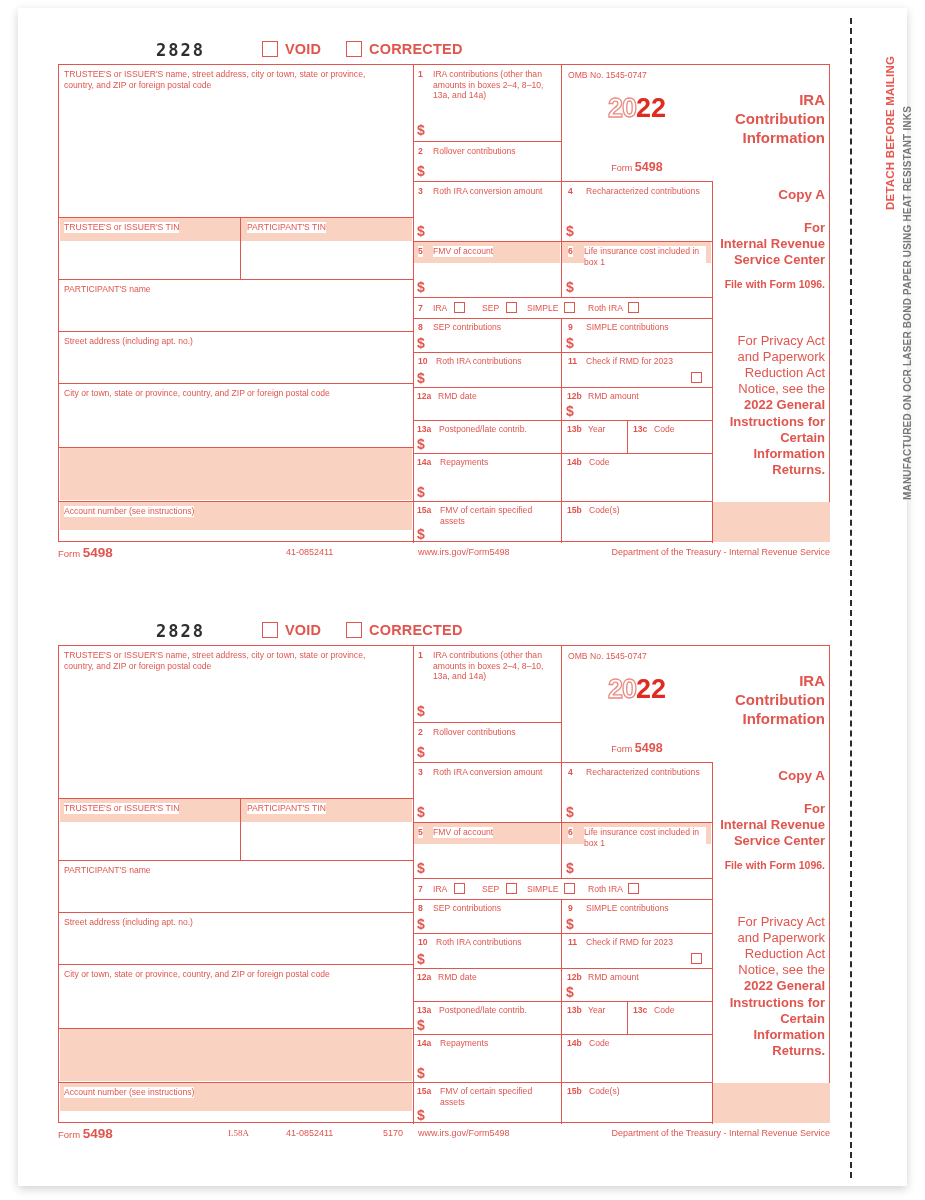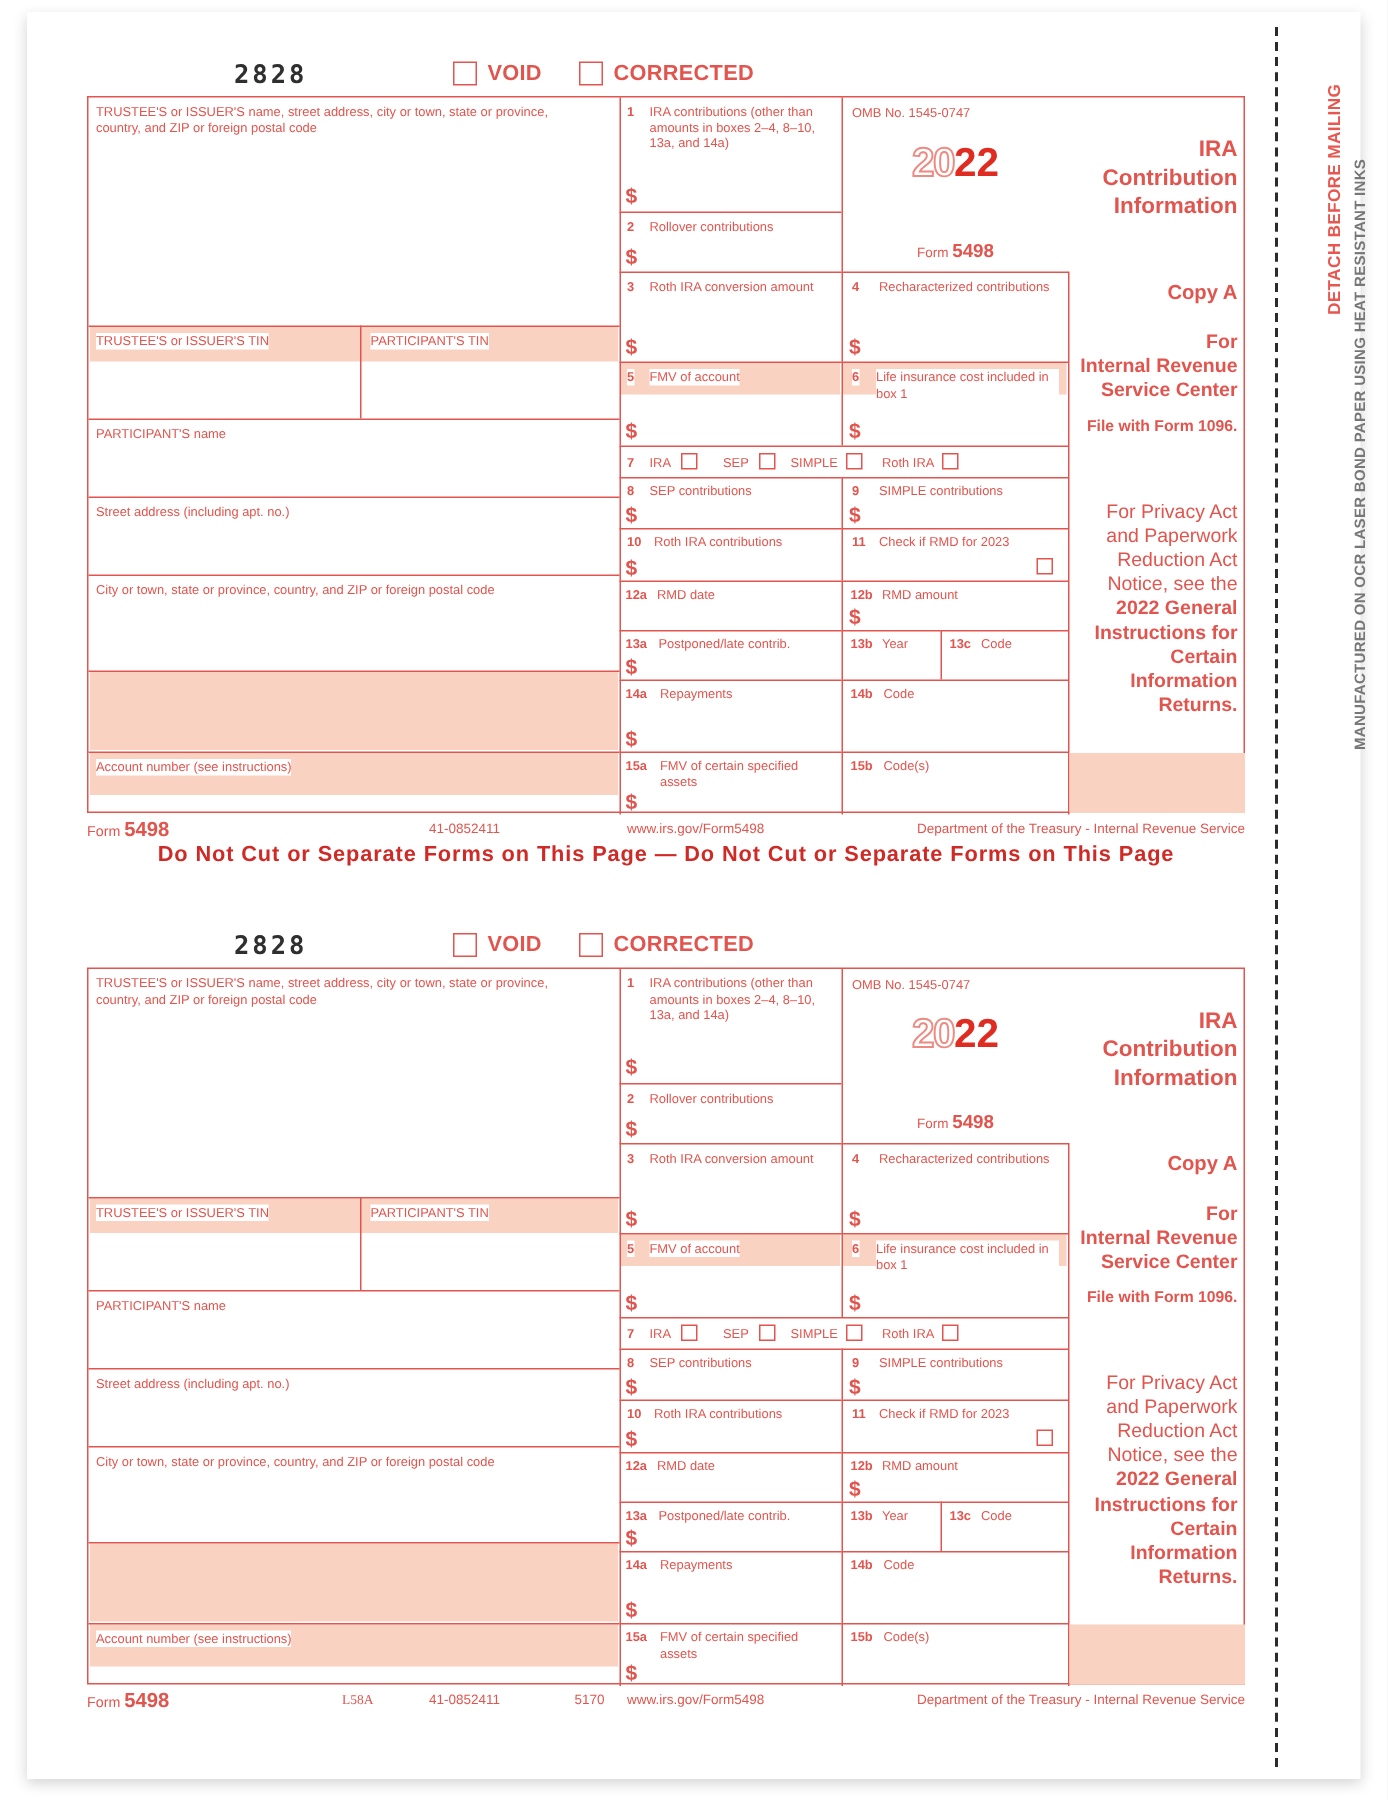--- a/index.html
+++ b/index.html
@@ -82,21 +82,20 @@
     font-size: 17px;
     font-weight: bold;
     letter-spacing: 2px;
     color: #2f2f2f;
   }
   .ckgrp {
     position: absolute;
     display: flex;
     align-items: flex-start;
     gap: 7px;
-    margin-left: 40px;
   }
   .ckgrp.void { left: 204px; top: 1px; }
   .ckgrp.corr { left: 288px; top: 1px; }
   .ckbox-hdr {
     width: 14px; height: 14px;
     border: 1.6px solid #e1554e;
     background: #fff;
   }
   .ckgrp .lbl {
     font-size: 14.5px;
@@ -455,21 +454,20 @@
     </div>
 
     <div class="ftr">
       <span class="f5498"><span>Form</span> <b>5498</b></span>
       <span class="ein">41-0852411</span>
       <span class="url">www.irs.gov/Form5498</span>
       <span class="dept">Department of the Treasury - Internal Revenue Service</span>
     </div>
   </div>
 
-  <div class="donotcut">Do Not Cut or Separate Forms on This Page — Do Not Cut or Separate Forms on This Page</div>
 
   <div class="form form-2">
 
     <div class="hdr">
       <div class="serial">2828</div>
       <div class="ckgrp void">
         <div class="ckbox-hdr"></div>
         <div class="lbl">VOID</div>
       </div>
       <div class="ckgrp corr">

